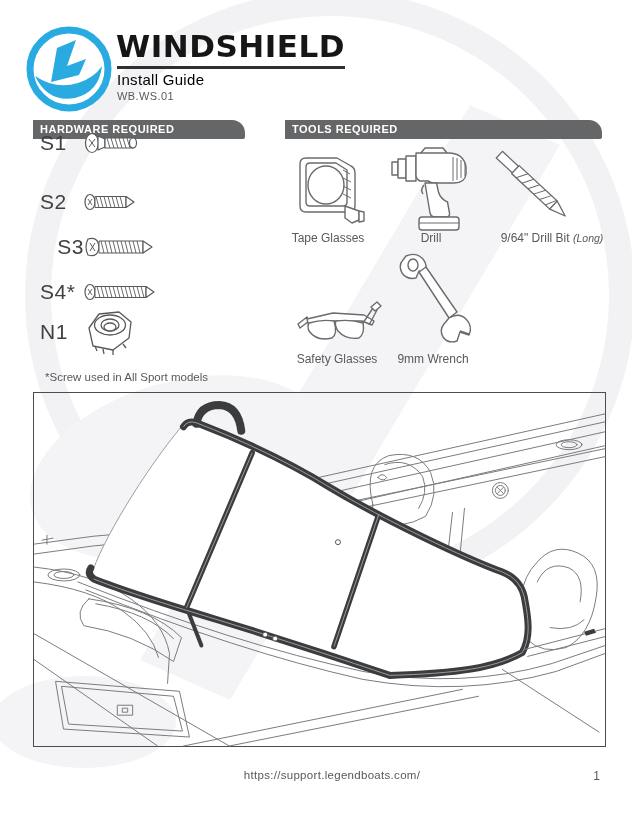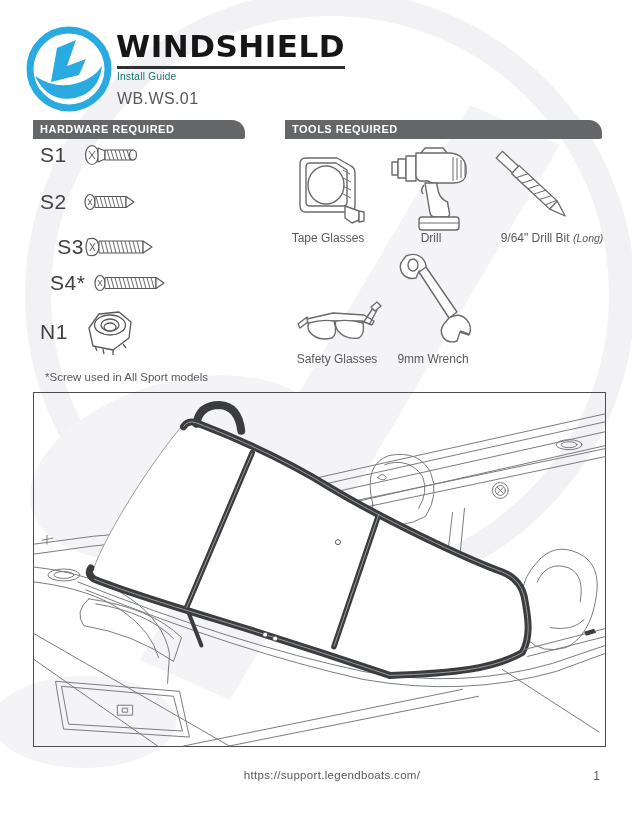--- a/index.html
+++ b/index.html
@@ -9,22 +9,22 @@
     font-family:"Liberation Sans", sans-serif; color:#58595b;
   }
   #watermark { position:absolute; left:0; top:0; z-index:0; }
   .layer { position:absolute; z-index:1; }
 
   
   .logo { left:26px; top:26px; width:86px; height:86px; }
   .title { left:116px; top:28px; font-family:"DejaVu Sans", sans-serif;
            font-weight:bold; font-size:31px; letter-spacing:0.5px; color:#161616; }
   .title-rule { left:117px; top:66px; width:228px; height:2.5px; background:#2e2f31; }
-  .subtitle { left:117px; top:71px; font-size:10px; color:#0f766e; letter-spacing:0.3px; }
-  .doc-code { left:117px; top:90px; font-size:16px; color:#58595b; letter-spacing:0.4px; }
+  .subtitle { left:117px; top:71px; font-size:15px; color:#000000; letter-spacing:0.3px; }
+  .doc-code { left:117px; top:90px; font-size:11px; color:#58595b; letter-spacing:0.4px; }
 
   
   .bar { height:19px; background:#656668; color:#fff; font-weight:bold;
          font-size:11px; line-height:19px; padding-left:7px; letter-spacing:0.5px;
          border-radius:0 13px 2px 0; }
   .bar.hw { left:33px; top:120px; width:212px; }
   .bar.tools { left:285px; top:120px; width:317px; }
 
   
   .hw-row { left:40px; display:flex; align-items:center; }
@@ -65,21 +65,21 @@
   <path d="M9,50 Q30,64 52,57 Q68,52 76,40 Q73,66 49,72 Q22,77 9,50 Z" fill="#29abe2"></path>
 </svg>
 <div class="layer title">WINDSHIELD</div>
 <div class="layer title-rule"></div>
 <div class="layer subtitle">Install Guide</div>
 <div class="layer doc-code">WB.WS.01</div>
 
 <div class="layer bar hw">HARDWARE REQUIRED</div>
 <div class="layer bar tools">TOOLS REQUIRED</div>
 
-<div class="layer hw-row" style="top:143px;">
+<div class="layer hw-row" style="top:131px;">
   <span class="hw-id">S1</span>
   <svg class="hw-icon" width="60" height="24" viewBox="0 0 60 24">
     <g fill="#fff" stroke="#58595b" stroke-width="1.2" stroke-linejoin="round">
       <ellipse cx="8" cy="12" rx="6.5" ry="9.5"></ellipse>
       <path d="M5,8 L11,16 M11,8 L5,16" fill="none" stroke-width="1"></path>
       <path d="M14,5 L21,8 L21,16 L14,19 Z"></path>
       <path d="M21,7 H49 V17 H21 Z"></path>
       <path d="M23,7 L26,17 M27,7 L30,17 M31,7 L34,17 M35,7 L38,17 M39,7 L42,17 M43,7 L46,17" fill="none" stroke-width="0.9"></path>
       <ellipse cx="49" cy="12" rx="3.5" ry="5"></ellipse>
     </g>
@@ -102,21 +102,21 @@
   <svg class="hw-icon" width="70" height="22" viewBox="0 0 70 22">
     <g fill="#fff" stroke="#58595b" stroke-width="1.2" stroke-linejoin="round">
       <path d="M4,3 Q14,0 15,11 Q14,22 4,19 Q0,11 4,3 Z"></path>
       <path d="M6,7 L11,15 M11,7 L6,15" fill="none" stroke-width="1"></path>
       <path d="M15,5 H59 V17 H15 Z" stroke-width="1"></path>
       <path d="M17,5 L20,17 M21,5 L24,17 M25,5 L28,17 M29,5 L32,17 M33,5 L36,17 M37,5 L40,17 M41,5 L44,17 M45,5 L48,17 M49,5 L52,17 M53,5 L56,17" fill="none" stroke-width="0.9"></path>
       <path d="M59,5 L68,11 L59,17 Z"></path>
     </g>
   </svg>
 </div>
-<div class="layer hw-row" style="top:271px;margin-left:10px;">
+<div class="layer hw-row" style="top:280px;">
   <span class="hw-id">S4*</span>
   <svg class="hw-icon" width="72" height="20" viewBox="0 0 72 20">
     <g fill="#fff" stroke="#58595b" stroke-width="1.2" stroke-linejoin="round">
       <ellipse cx="6" cy="10" rx="5" ry="7.5"></ellipse>
       <path d="M4,7 L8,13 M8,7 L4,13" fill="none" stroke-width="0.9"></path>
       <path d="M11,4.5 H62 V15.5 H11 Z" stroke-width="1"></path>
       <path d="M13,4.5 L16,15.5 M17,4.5 L20,15.5 M21,4.5 L24,15.5 M25,4.5 L28,15.5 M29,4.5 L32,15.5 M33,4.5 L36,15.5 M37,4.5 L40,15.5 M41,4.5 L44,15.5 M45,4.5 L48,15.5 M49,4.5 L52,15.5 M53,4.5 L56,15.5 M57,4.5 L60,15.5" fill="none" stroke-width="0.9"></path>
       <path d="M62,4.5 L70,10 L62,15.5 Z"></path>
     </g>
   </svg>

